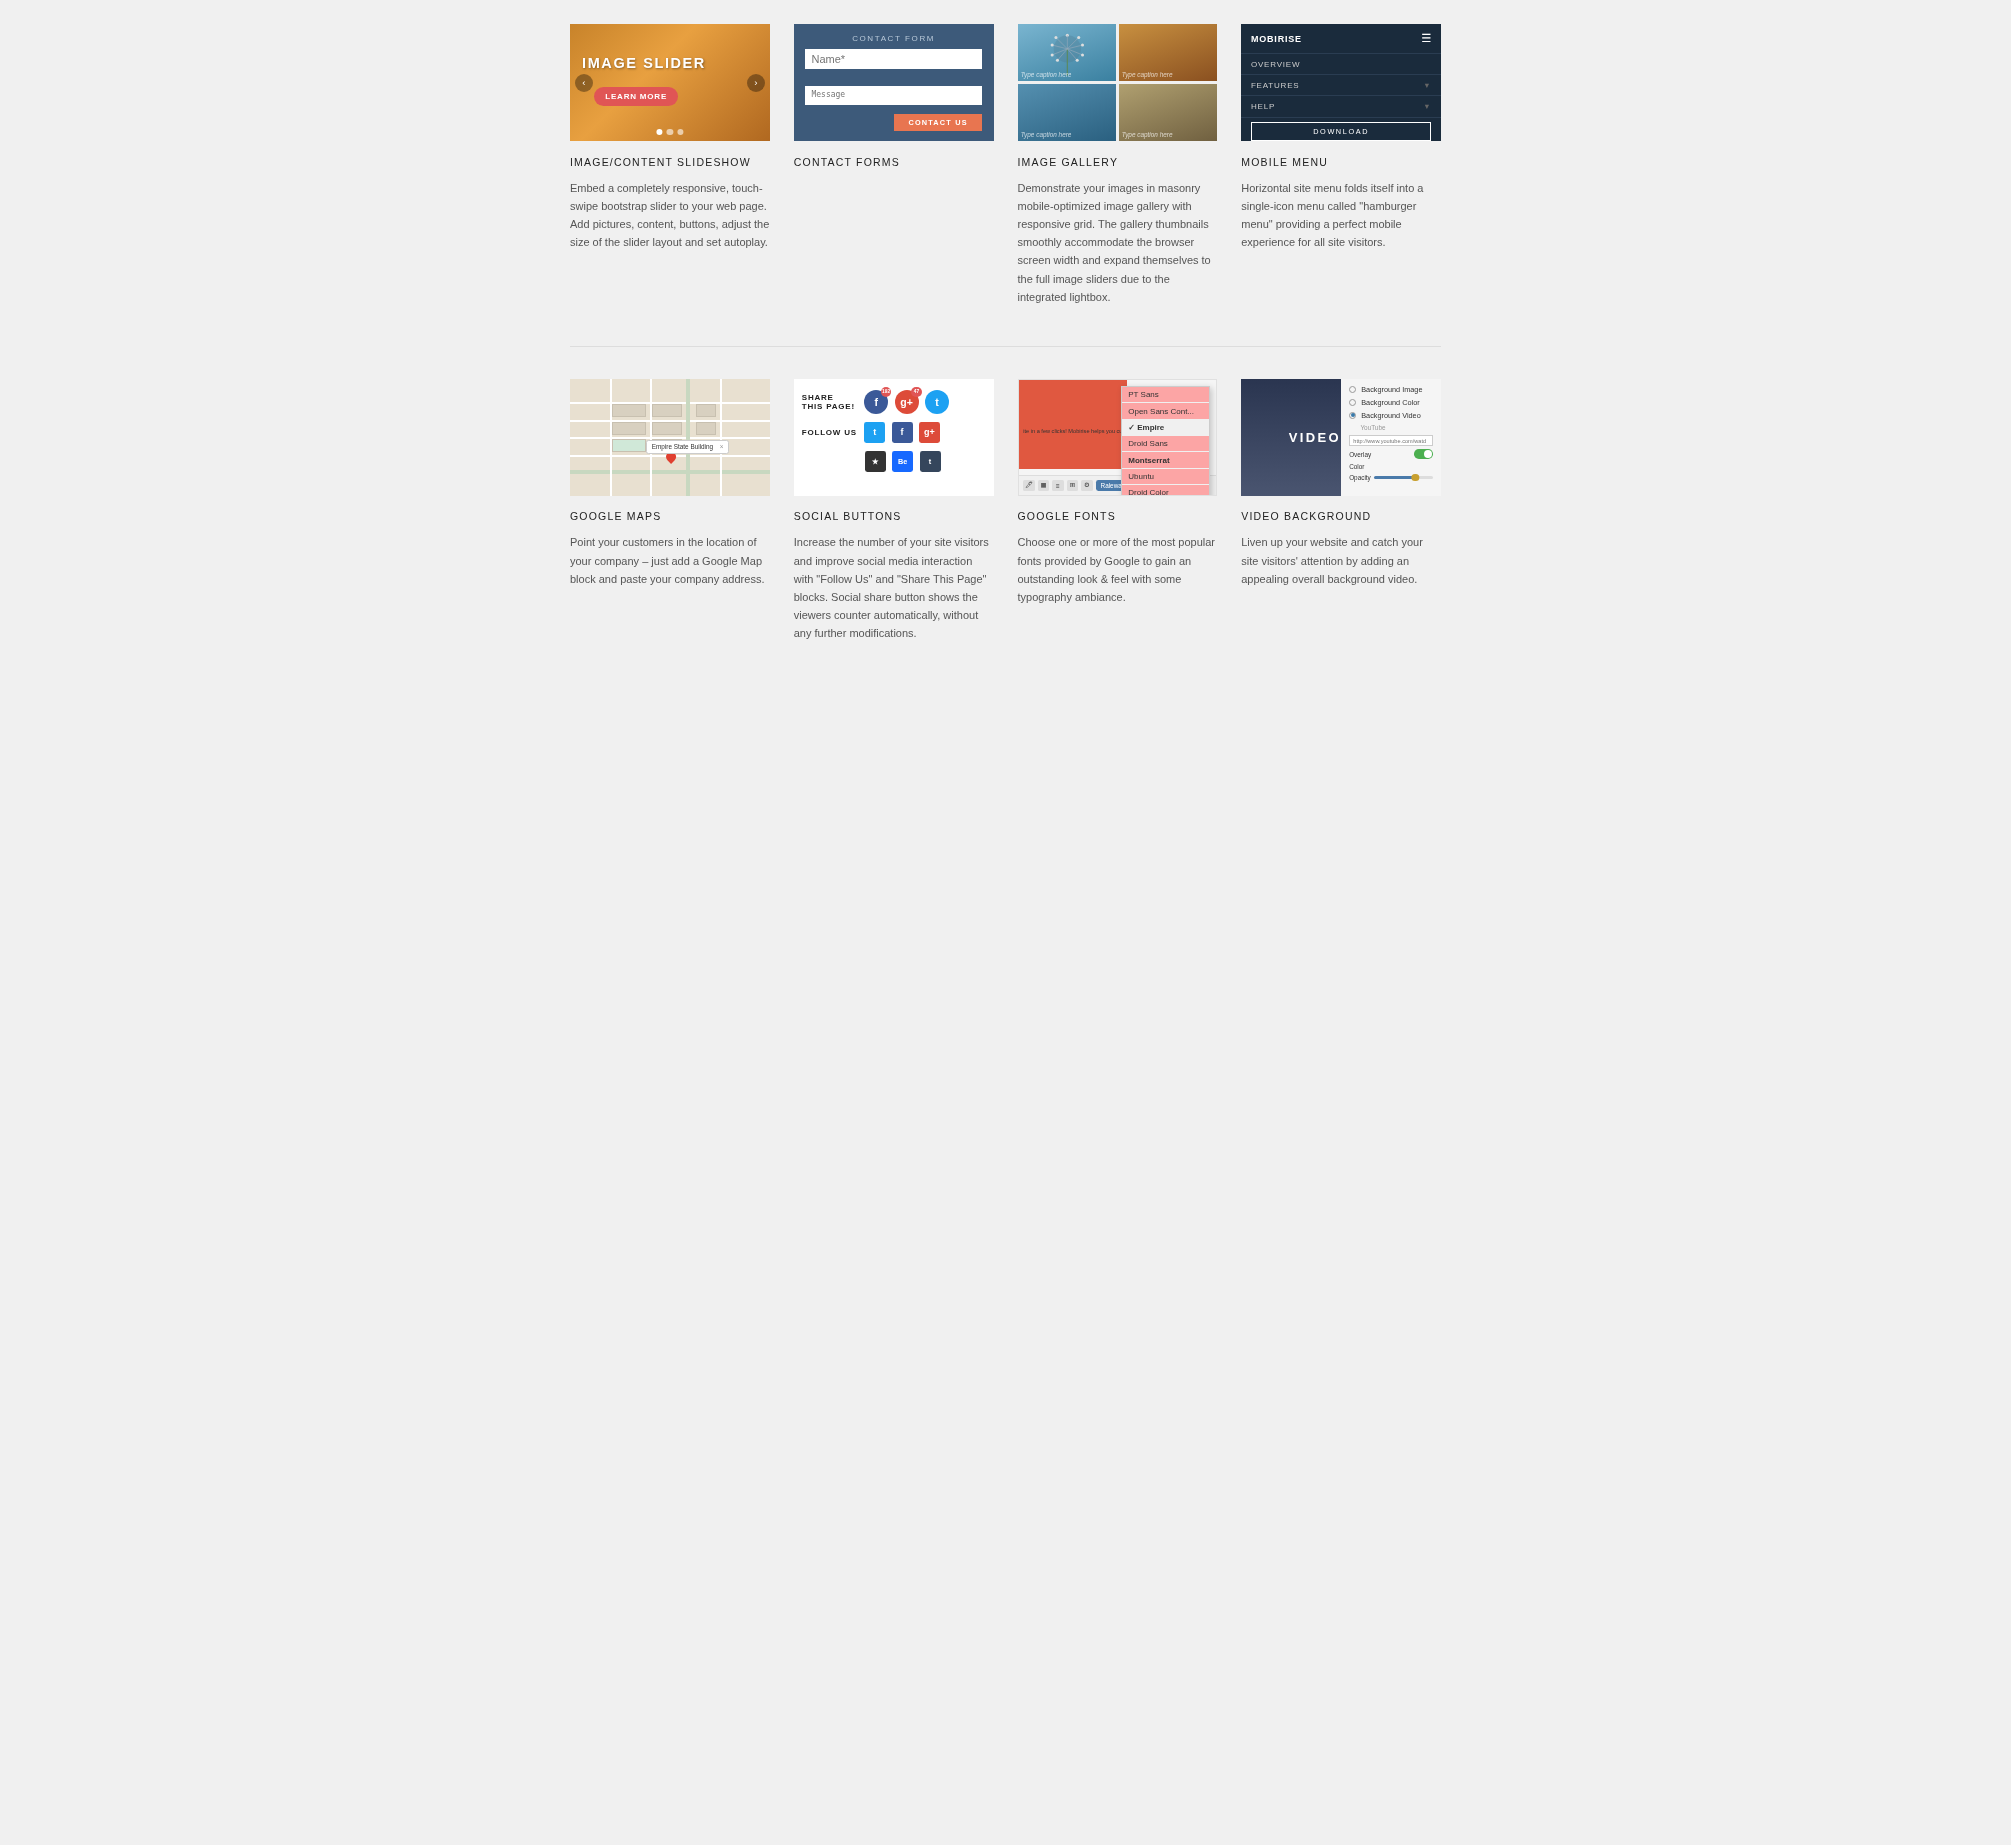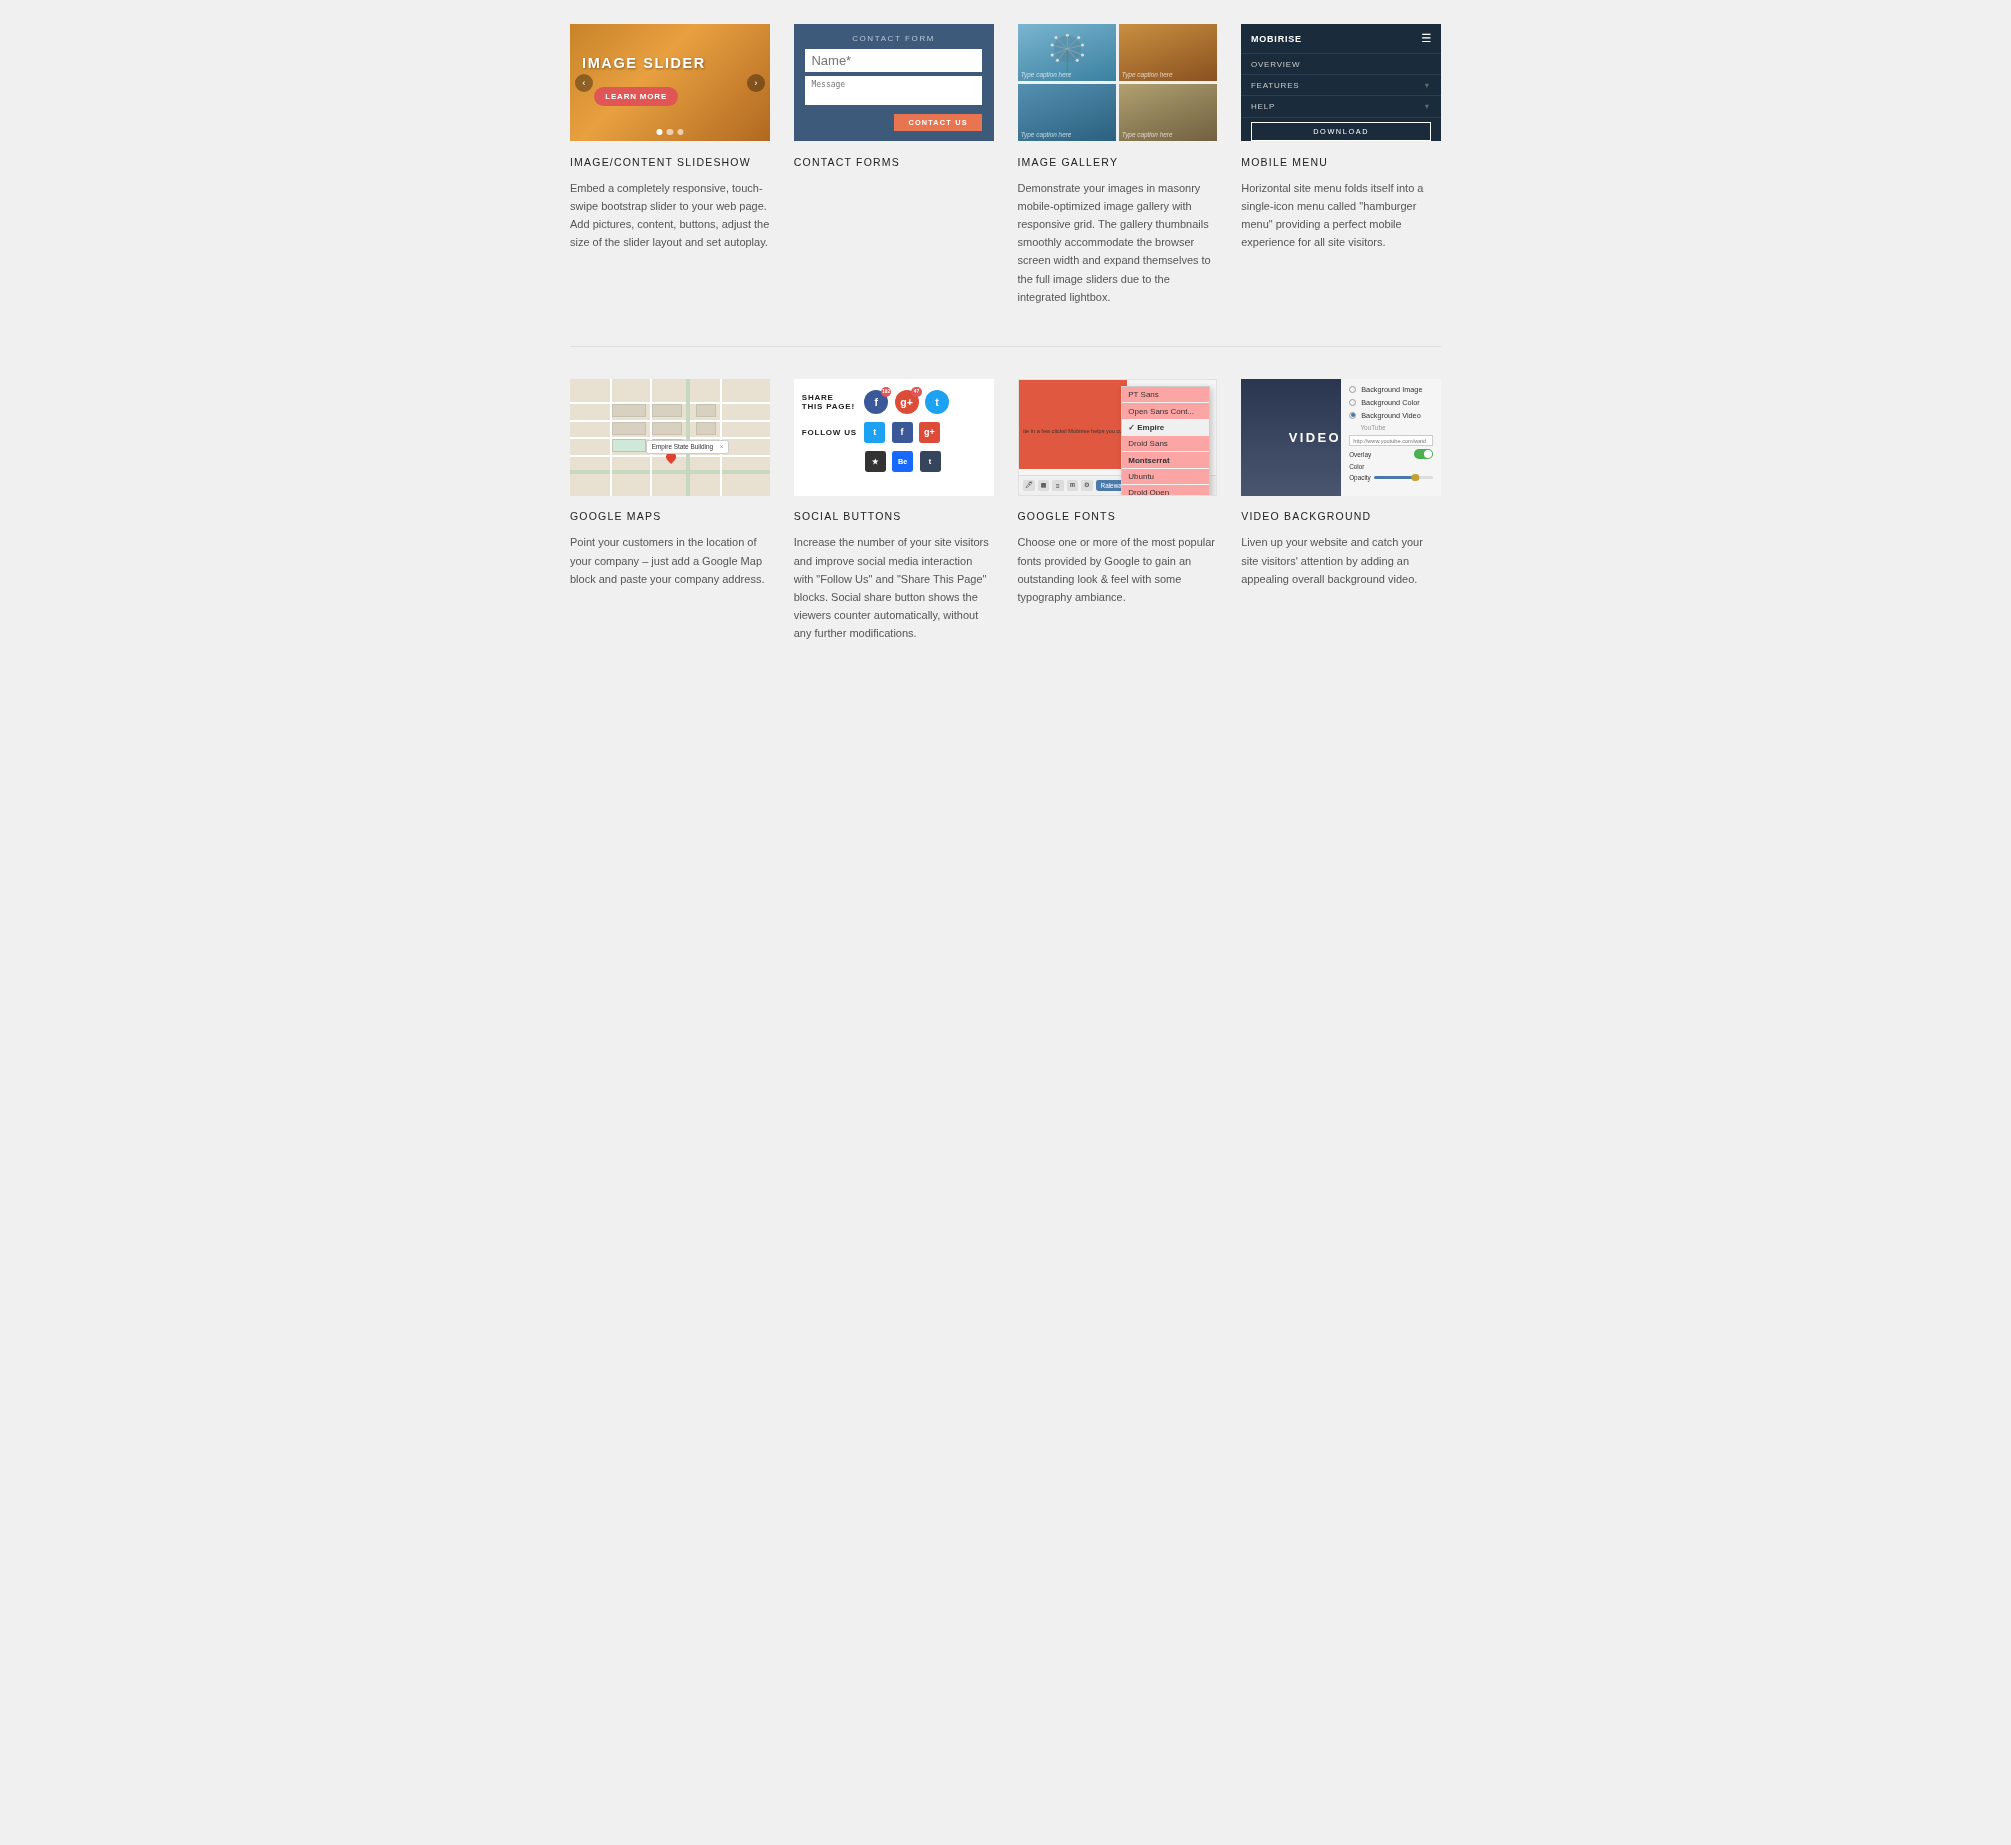--- a/index.html
+++ b/index.html
@@ -556,21 +556,21 @@
           <div class="dot"></div>
         </div>
       </div>
       <div class="card-title">IMAGE/CONTENT SLIDESHOW</div>
       <div class="card-desc">Embed a completely responsive, touch-swipe bootstrap slider to your web page. Add pictures, content, buttons, adjust the size of the slider layout and set autoplay.</div>
     </div>
 
     <div class="card">
       <div class="card-preview preview-contact">
         <div class="form-title">CONTACT FORM</div>
-        <input type="text" style="width: 100%; margin-bottom: 4px; border: none; padding: 4px 6.4px; font-size: 13px; color: rgb(153, 153, 153);" placeholder="Name*">
+        <input type="text" style="width: 100%; margin-bottom: 17px; border: none; padding: 4px 6.4px; font-size: 11px; color: rgb(153, 153, 153);" placeholder="Name*">
         <textarea style="width: 100%; height: 32px; resize: none; border: none; padding: 4px 6.4px; font-size: 8px; color: rgb(153, 153, 153);" placeholder="Message"></textarea>
         <div style="width:100%;text-align:right;margin-top:3.2px;">
           <button class="contact-btn">CONTACT US</button>
         </div>
       </div>
       <div class="card-title">CONTACT FORMS</div>
     </div>
 
     <div class="card">
       <div class="card-preview preview-gallery">
@@ -715,21 +715,21 @@
     <div class="card">
       <div class="card-preview preview-fonts">
         <div class="fonts-red-bg"></div>
         <div class="fonts-dropdown">
           <div class="fonts-dropdown-item">PT Sans</div>
           <div class="fonts-dropdown-item">Open Sans Cont...</div>
           <div class="fonts-dropdown-item active">✓ Empire</div>
           <div class="fonts-dropdown-item">Droid Sans</div>
           <div class="fonts-dropdown-item montserrat">Montserrat</div>
           <div class="fonts-dropdown-item">Ubuntu</div>
-          <div class="fonts-dropdown-item">Droid Open</div>
+          <div class="fonts-dropdown-item">Droid Color</div>
         </div>
         <div class="fonts-toolbar">
           <div class="toolbar-icon">🖊</div>
           <div class="toolbar-icon">▦</div>
           <div class="toolbar-icon">≡</div>
           <div class="toolbar-icon">⊞</div>
           <div class="toolbar-icon">⚙</div>
           <div class="fonts-selected-pill">Raleway</div>
           <input class="fonts-size-input" type="text" value="17" style="">
           <div class="fonts-color-dot"></div>

